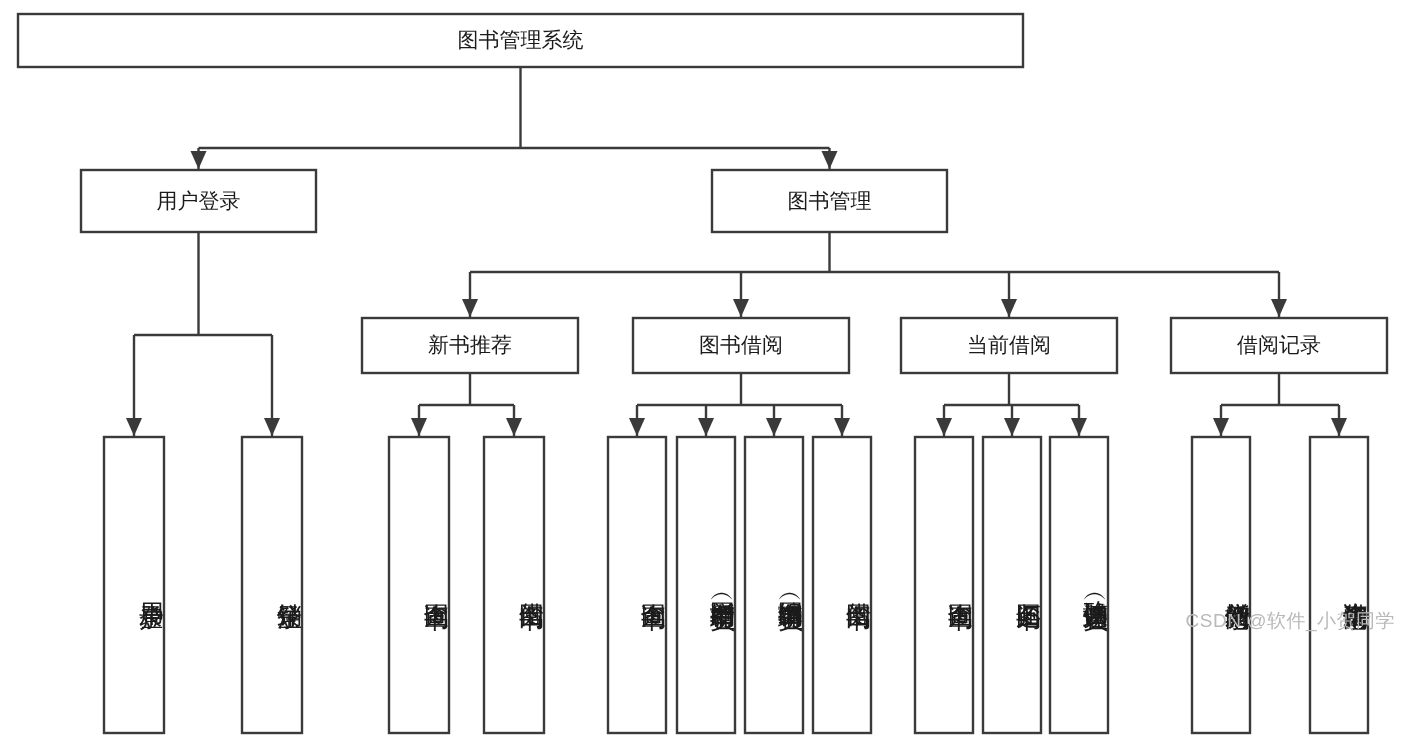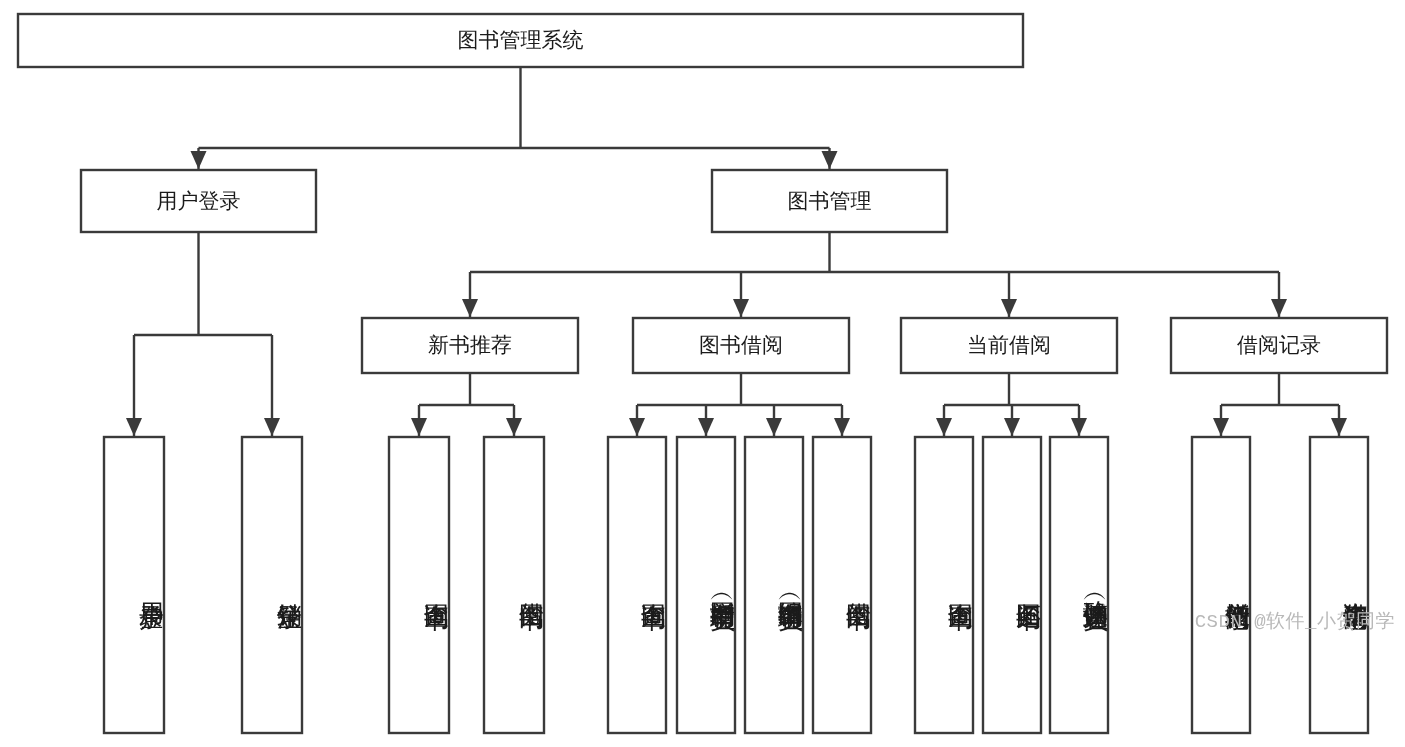--- a/index.html
+++ b/index.html
@@ -61,21 +61,21 @@
     white-space: nowrap;
     display: flex;
     align-items: flex-start;
     justify-content: center;
     pointer-events: none;
   }
   .watermark {
     position: absolute;
     right: 10px;
     bottom: 6px;
-    font-family: Liberation Mono, monospace;
+    font-family: Liberation Sans, sans-serif;
     font-size: 19px;
     color: #b9b9b9;
     letter-spacing: 0.5px;
     white-space: nowrap;
   }
 </style>
 </head>
 <body>
 
 <div id="diagram-root">

